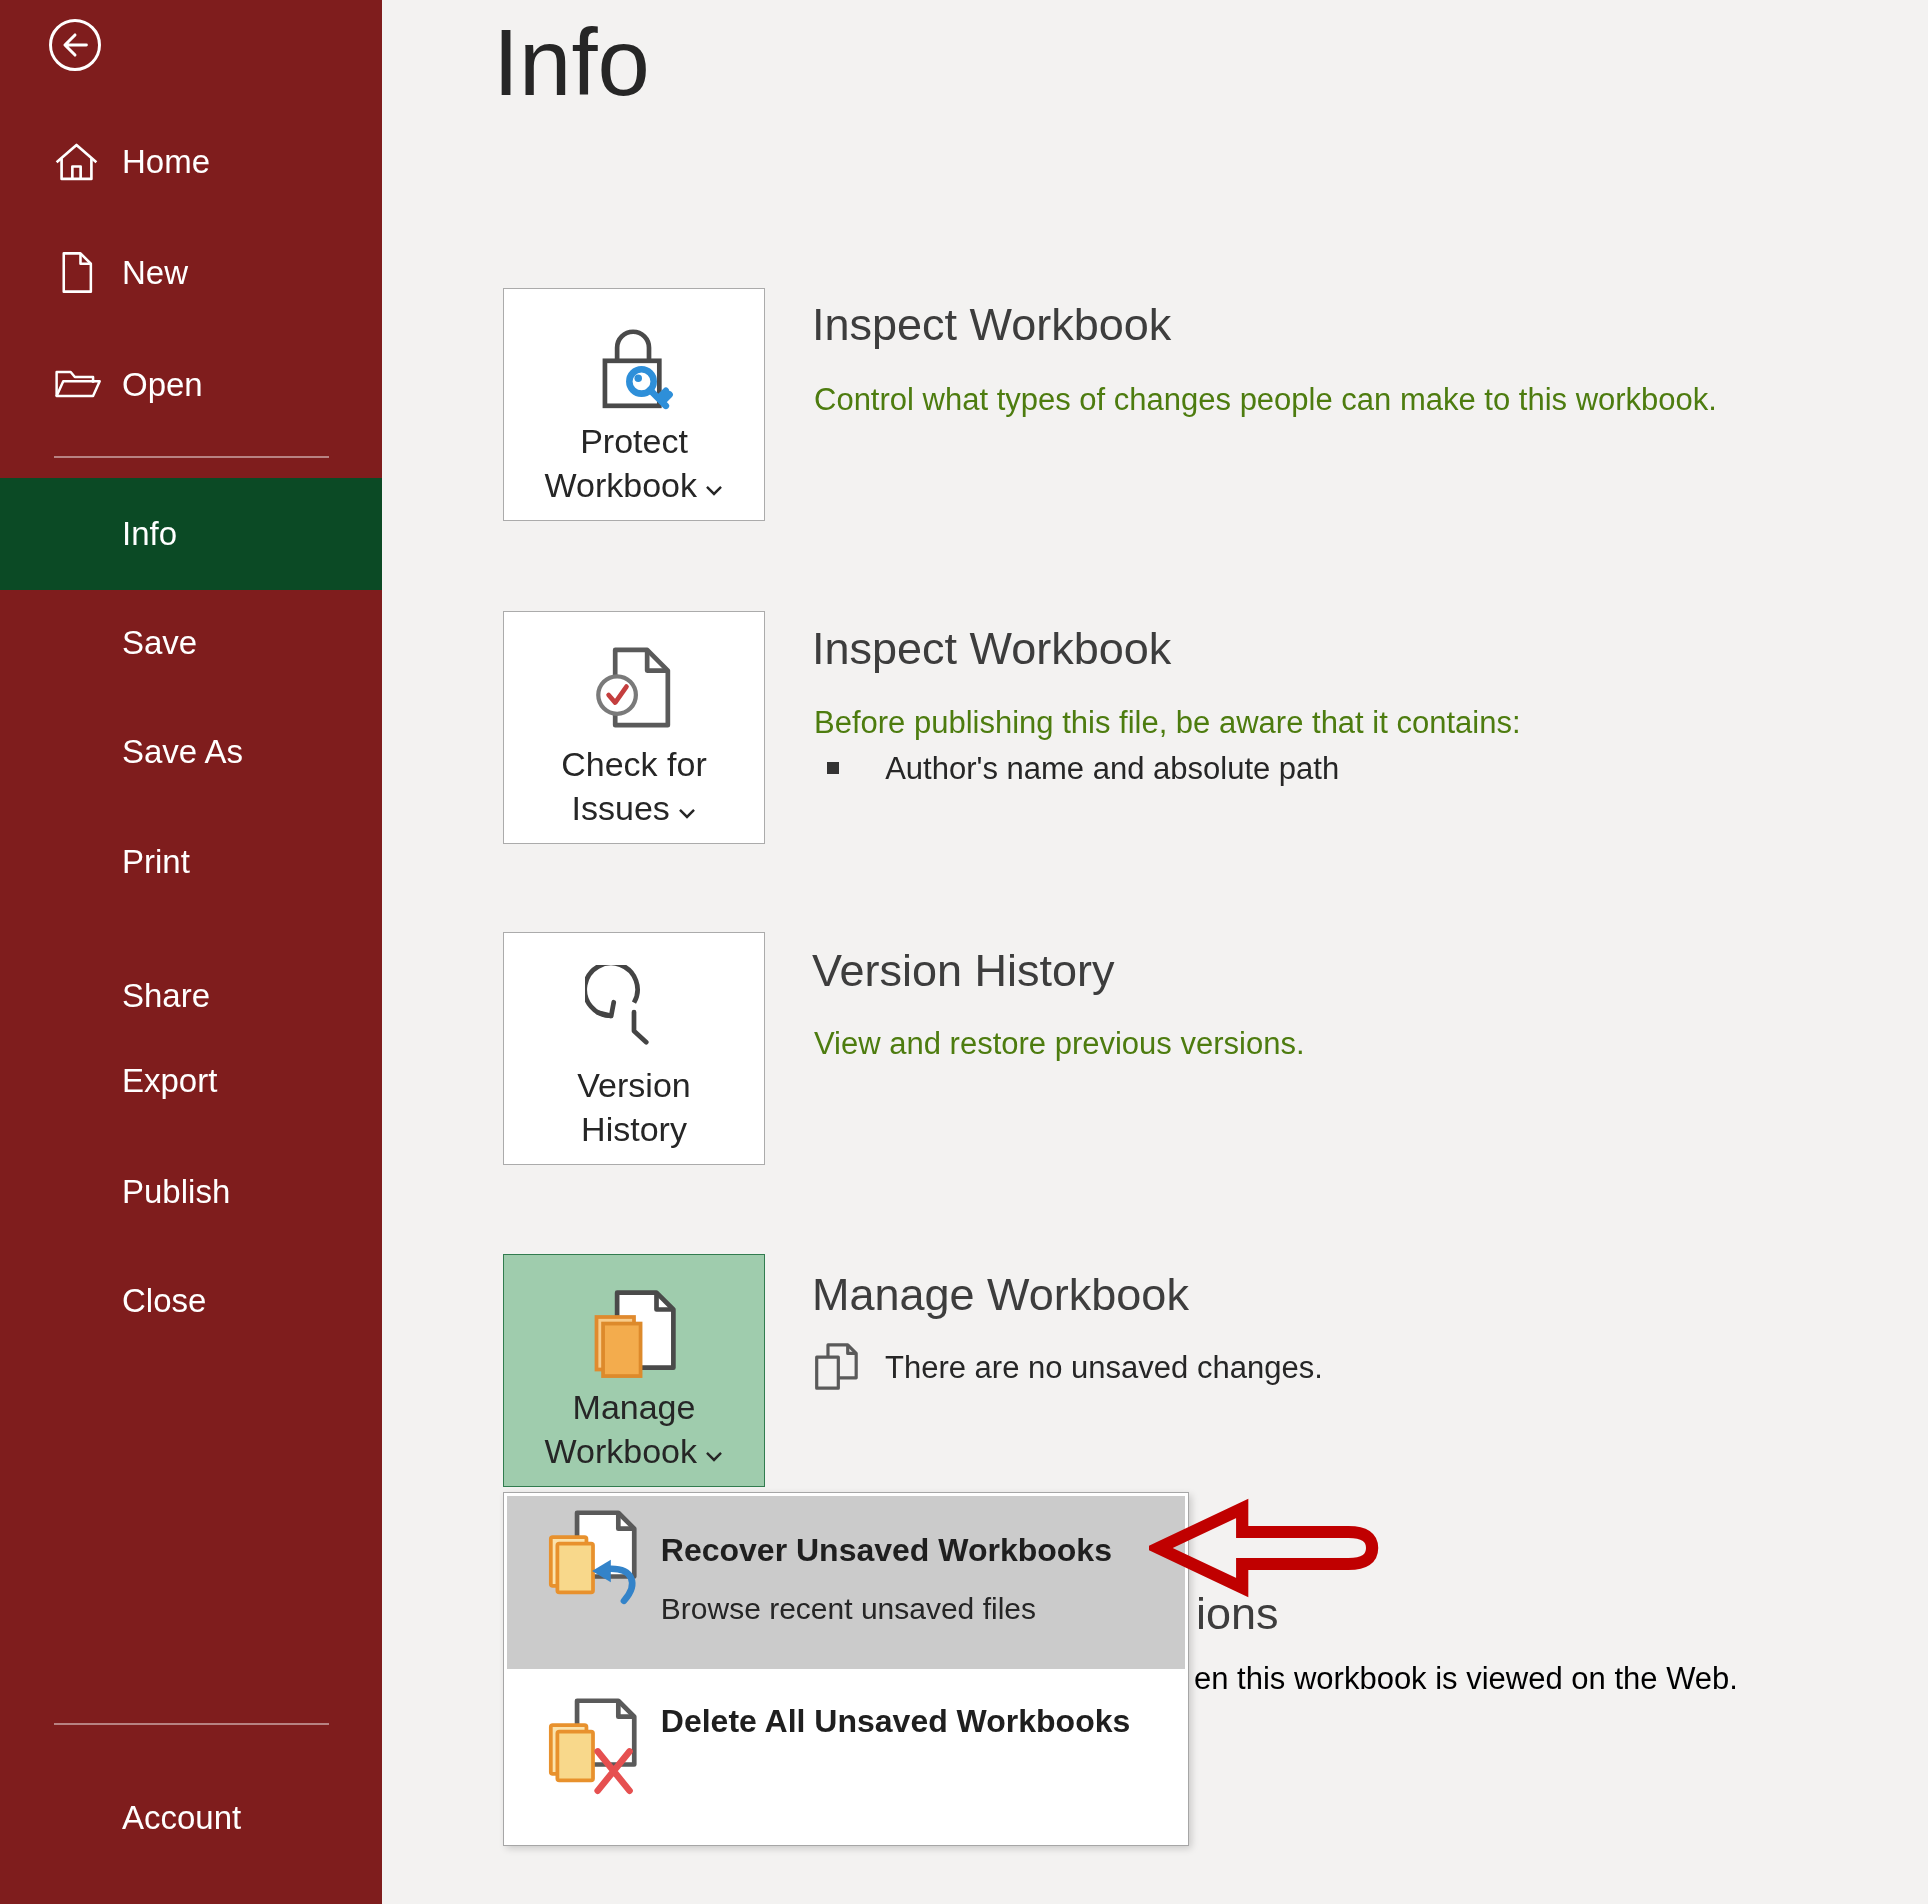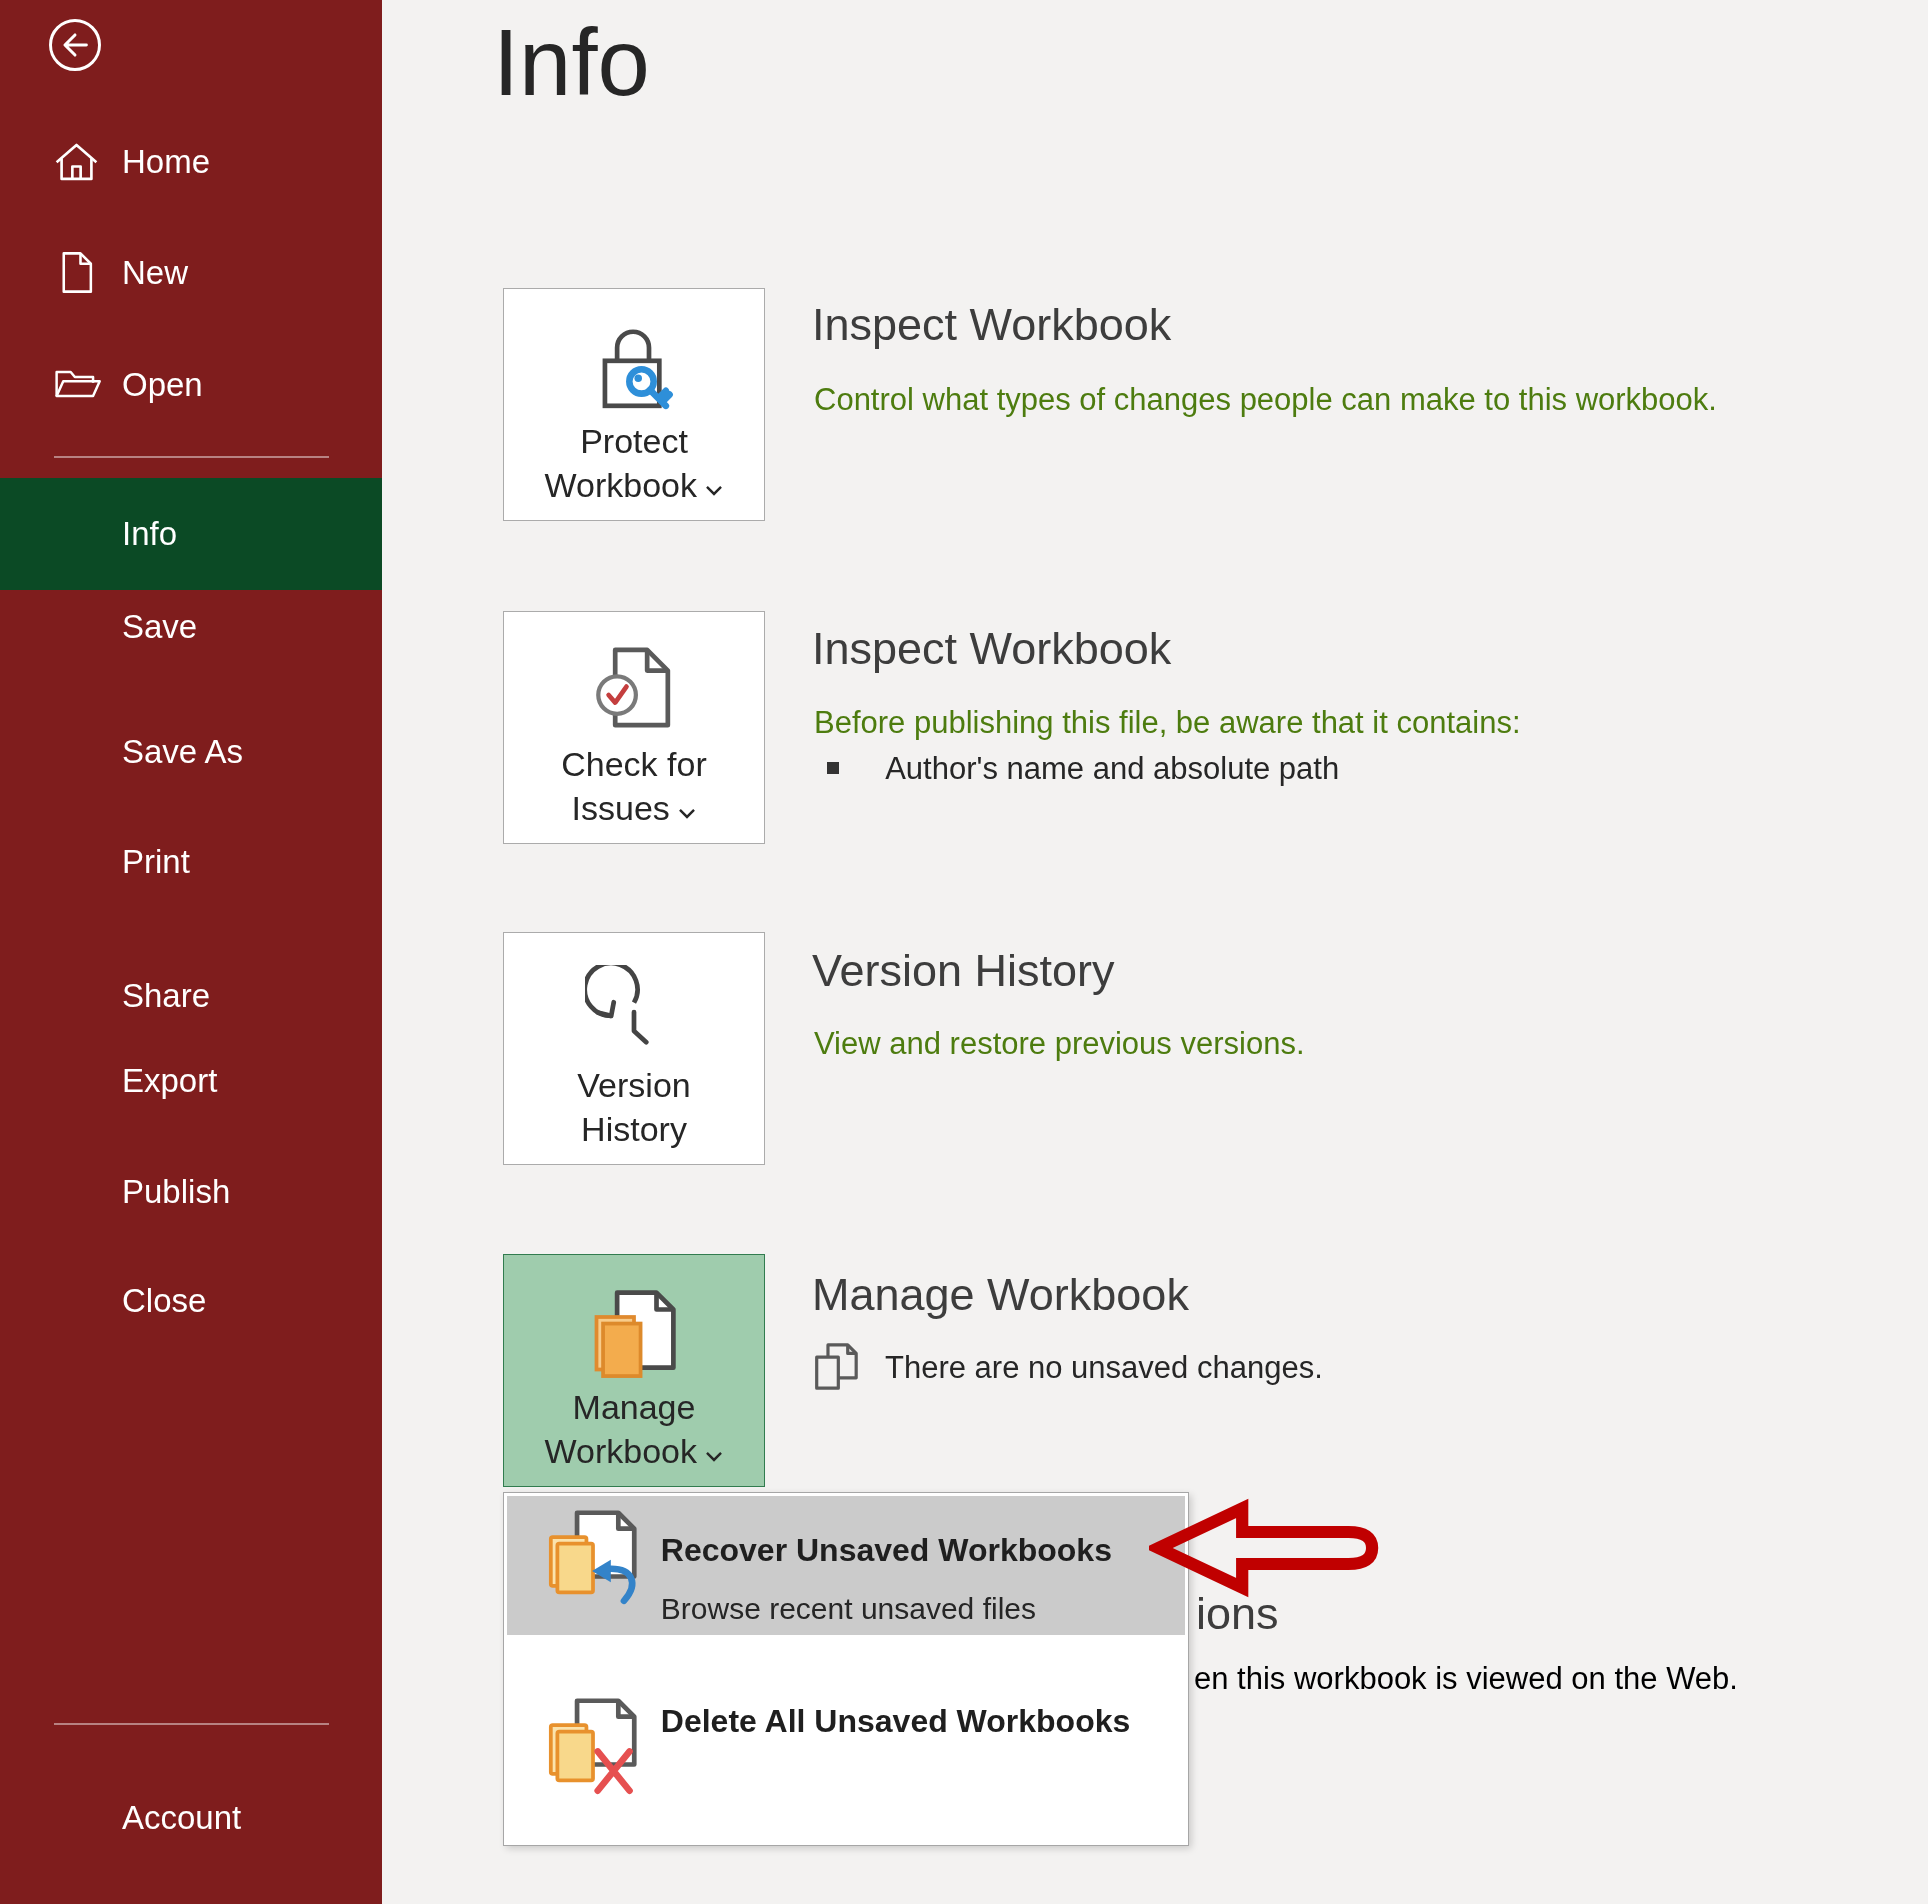--- a/index.html
+++ b/index.html
@@ -10,21 +10,21 @@
   }
 
   
   .sidebar { position:absolute; left:0; top:0; width:382px; height:100%; background:#7f1d1d; }
   .back-btn { position:absolute; left:47px; top:17px; width:56px; height:56px; cursor:pointer; }
   .nav-row { position:absolute; left:0; width:382px; height:109px; display:flex; align-items:center; cursor:pointer; }
   .nav-row .nicon { position:absolute; left:49px; width:55px; height:55px; display:flex; align-items:center; justify-content:center; }
   .nav-row .nlabel { position:absolute; left:122px; font-size:33px; color:#ffffff; white-space:nowrap; }
   .row-home { top:107px; } .row-new { top:218px; } .row-open { top:330px; }
   .row-info { top:478px; height:112px; background:#0b4a25; }
-  .row-save { top:572px;text-align:right; } .row-saveas { top:697px;padding-left:32px; } .row-print { top:807px; }
+  .row-save { top:588px;text-align:right; } .row-saveas { top:697px;padding-left:32px; } .row-print { top:807px; }
   .row-share { top:941px; } .row-export { top:1026px; } .row-publish { top:1137px; }
   .row-close { top:1246px; } .row-account { top:1763px; }
   .side-divider { position:absolute; left:54px; width:275px; height:1.9px; background:rgba(255,255,255,0.45); }
   .div1 { top:456px; } .div2 { top:1723px; }
 
   
   .page-title { position:absolute; left:493px; top:9.4px; font-size:94px; font-weight:300; color:#262626; }
 
   .card {
     position:absolute; left:503px; width:262px; height:233px;
@@ -53,21 +53,21 @@
   
   .frag-heading { position:absolute; left:1196px; top:1588px; font-size:45px; font-weight:300; color:#3d3d3d; }
   .frag-desc { position:absolute; left:1194px; top:1661px; font-size:31px; color:#000000; white-space:nowrap; }
 
   
   .dropdown {
     position:absolute; left:503px; top:1492px; width:686px; height:354px;
     background:#ffffff; border:1.9px solid #a6a6a6; box-shadow:2.8px 2.8px 7.5px rgba(0,0,0,0.18);
   }
   .menu-item { position:absolute; left:2.8px; right:2.8px; cursor:pointer; }
-  .mi-1 { top:2.8px; height:139px; background:#cbcbcb; }
+  .mi-1 { top:2.8px; height:173px; background:#cbcbcb; }
   .mi-2 { top:185px; height:162px; background:#ffffff; }
   .menu-item .micon { position:absolute; left:36px; top:13px; width:115px; height:105px; }
   .mi-2 .micon { top:19px; }
   .menu-title { position:absolute; left:154px; top:36px; font-size:32px; font-weight:bold; color:#1f1f1f; white-space:nowrap; }
   .mi-2 .menu-title { top:24.5px; }
   .menu-sub { position:absolute; left:154px; top:90px; font-size:30px; color:#262626; line-height:45px; }
   .mi-2 .menu-sub { top:77px; max-width:452px; }
 
   
   .red-arrow { position:absolute; left:1149px; top:1497px; width:241px; height:102px; }

